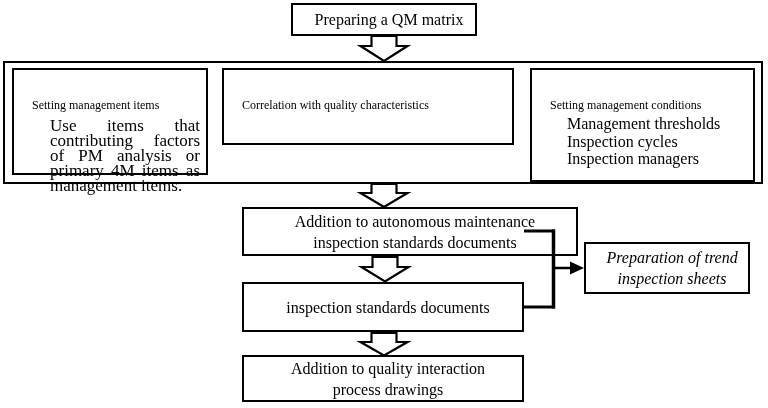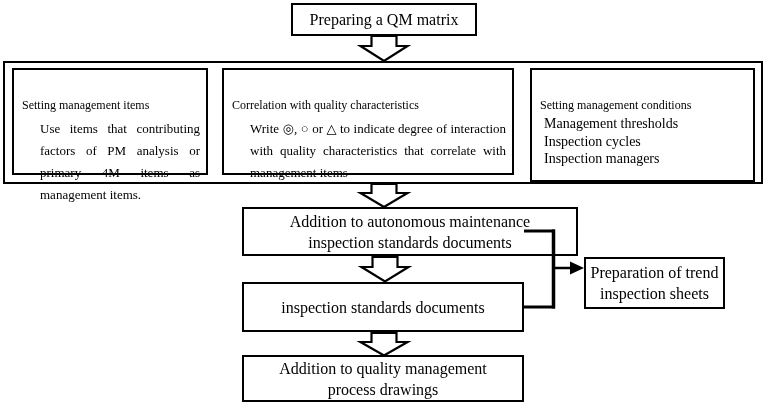--- a/index.html
+++ b/index.html
@@ -14,47 +14,48 @@
     background: #ffffff;
     font-family: "Liberation Serif", "DejaVu Serif", serif;
     color: #000000;
     overflow: hidden;
   }
   .box {
     position: absolute;
     background: #ffffff;
     border: 2px solid #000000;
     box-sizing: border-box;
+    padding-left: 10px;
   }
   .center-box {
     display: flex;
     flex-direction: column;
     align-items: center;
     justify-content: center;
     text-align: center;
     font-size: 16px;
     line-height: 21px;
   }
   .stage-title {
     font-size: 12px;
     line-height: 19px;
     padding: 6px 4px 0 8px;
     white-space: nowrap;
     margin-top: 20px;
   }
   .stage-body {
-    font-size: 13px;
-    line-height: 22px;
+    font-size: 17px;
+    line-height: 15px;
     text-align: justify;
     margin: 3px 6px 0 26px;
   }
   .stage-item {
-    font-size: 14px;
+    font-size: 16px;
     line-height: 17.5px;
-    margin-left: 12px;
+    margin-left: 25px;
     white-space: nowrap;
   }
   .stage-item:first-of-type { margin-top: 4px; }
   #arrow-layer {
     position: absolute;
     left: 0;
     top: 0;
     width: 768px;
     height: 408px;
     pointer-events: none;
@@ -69,47 +70,46 @@
     <span>Preparing a QM matrix</span>
   </div>
 
   <div class="box" style="left:3px; top:61px; width:760px; height:123px;"></div>
 
   <div class="box" style="left:12px; top:68px; width:196px; height:107px;">
     <div class="stage-title">Setting management items</div>
     <div class="stage-body">Use items that contributing factors of PM analysis or primary 4M items as management items.</div>
   </div>
 
-  <div class="box" style="left:222px; top:68px; width:292px; height:107px;">
+  <div class="box" style="left:222px; top:68px; width:292px; height:77px;">
     <div class="stage-title">Correlation with quality characteristics</div>
-    <div class="stage-body">Write ◎, ○ or △ to indicate degree of interaction with quality characteristics that correlate with management items</div>
   </div>
 
   <div class="box" style="left:530px; top:68px; width:225px; height:114px;">
     <div class="stage-title">Setting management conditions</div>
     <div class="stage-item">Management thresholds</div>
     <div class="stage-item">Inspection cycles</div>
     <div class="stage-item">Inspection managers</div>
   </div>
 
   <div class="box center-box" style="left:242px; top:207px; width:336px; height:49px;">
     <span>Addition to autonomous maintenance</span>
     <span>inspection standards documents</span>
   </div>
 
   <div class="box center-box" style="left:242px; top:282px; width:282px; height:50px;">
     <span>inspection standards documents</span>
   </div>
 
   <div class="box center-box" style="left:242px; top:355px; width:282px; height:47px;">
-    <span>Addition to quality management</span>
+    <span>Addition to quality interaction</span>
     <span>process drawings</span>
   </div>
 
-  <div class="box center-box" style="left:584px; top:257px; width:141px; height:52px;">
+  <div class="box center-box" style="left:584px; top:242px; width:166px; height:52px;font-style:italic;">
     <span>Preparation of trend</span>
     <span>inspection sheets</span>
   </div>
 
   <svg id="arrow-layer" viewBox="0 0 768 408" xmlns="http://www.w3.org/2000/svg">
 
     <polygon points="371.5,36 396.5,36 396.5,46 407.5,46 384,61 360.5,46 371.5,46" fill="#ffffff" stroke="#000000" stroke-width="2.2" stroke-linejoin="miter"></polygon>
 
     <polygon points="371.5,184 396.5,184 396.5,193 407.5,193 384,207 360.5,193 371.5,193" fill="#ffffff" stroke="#000000" stroke-width="2.2" stroke-linejoin="miter"></polygon>
 

